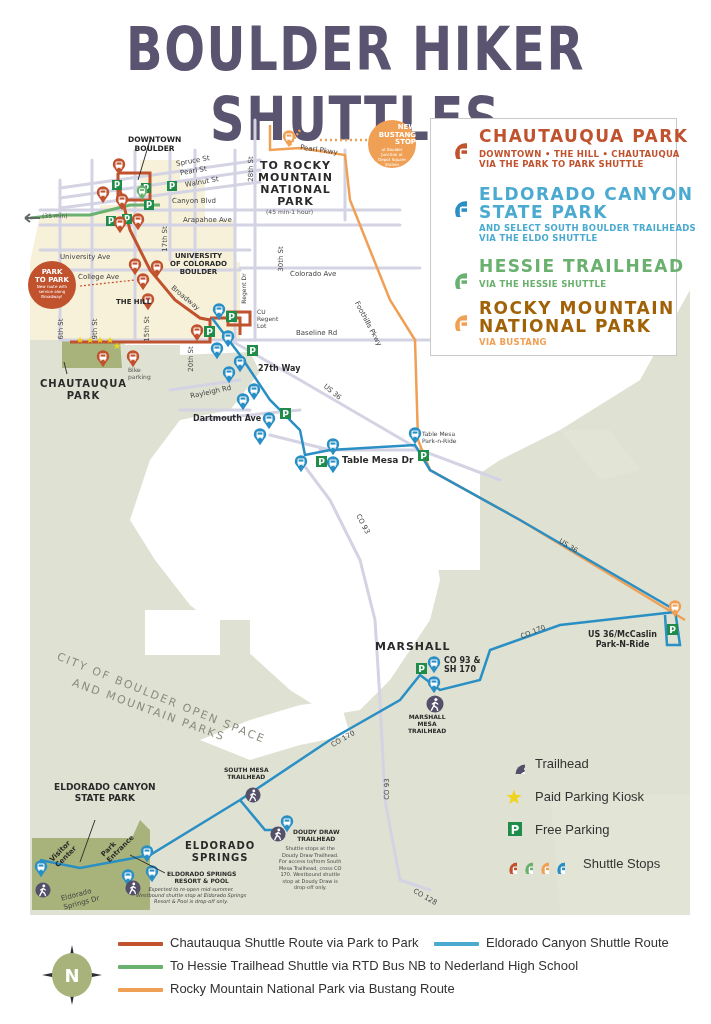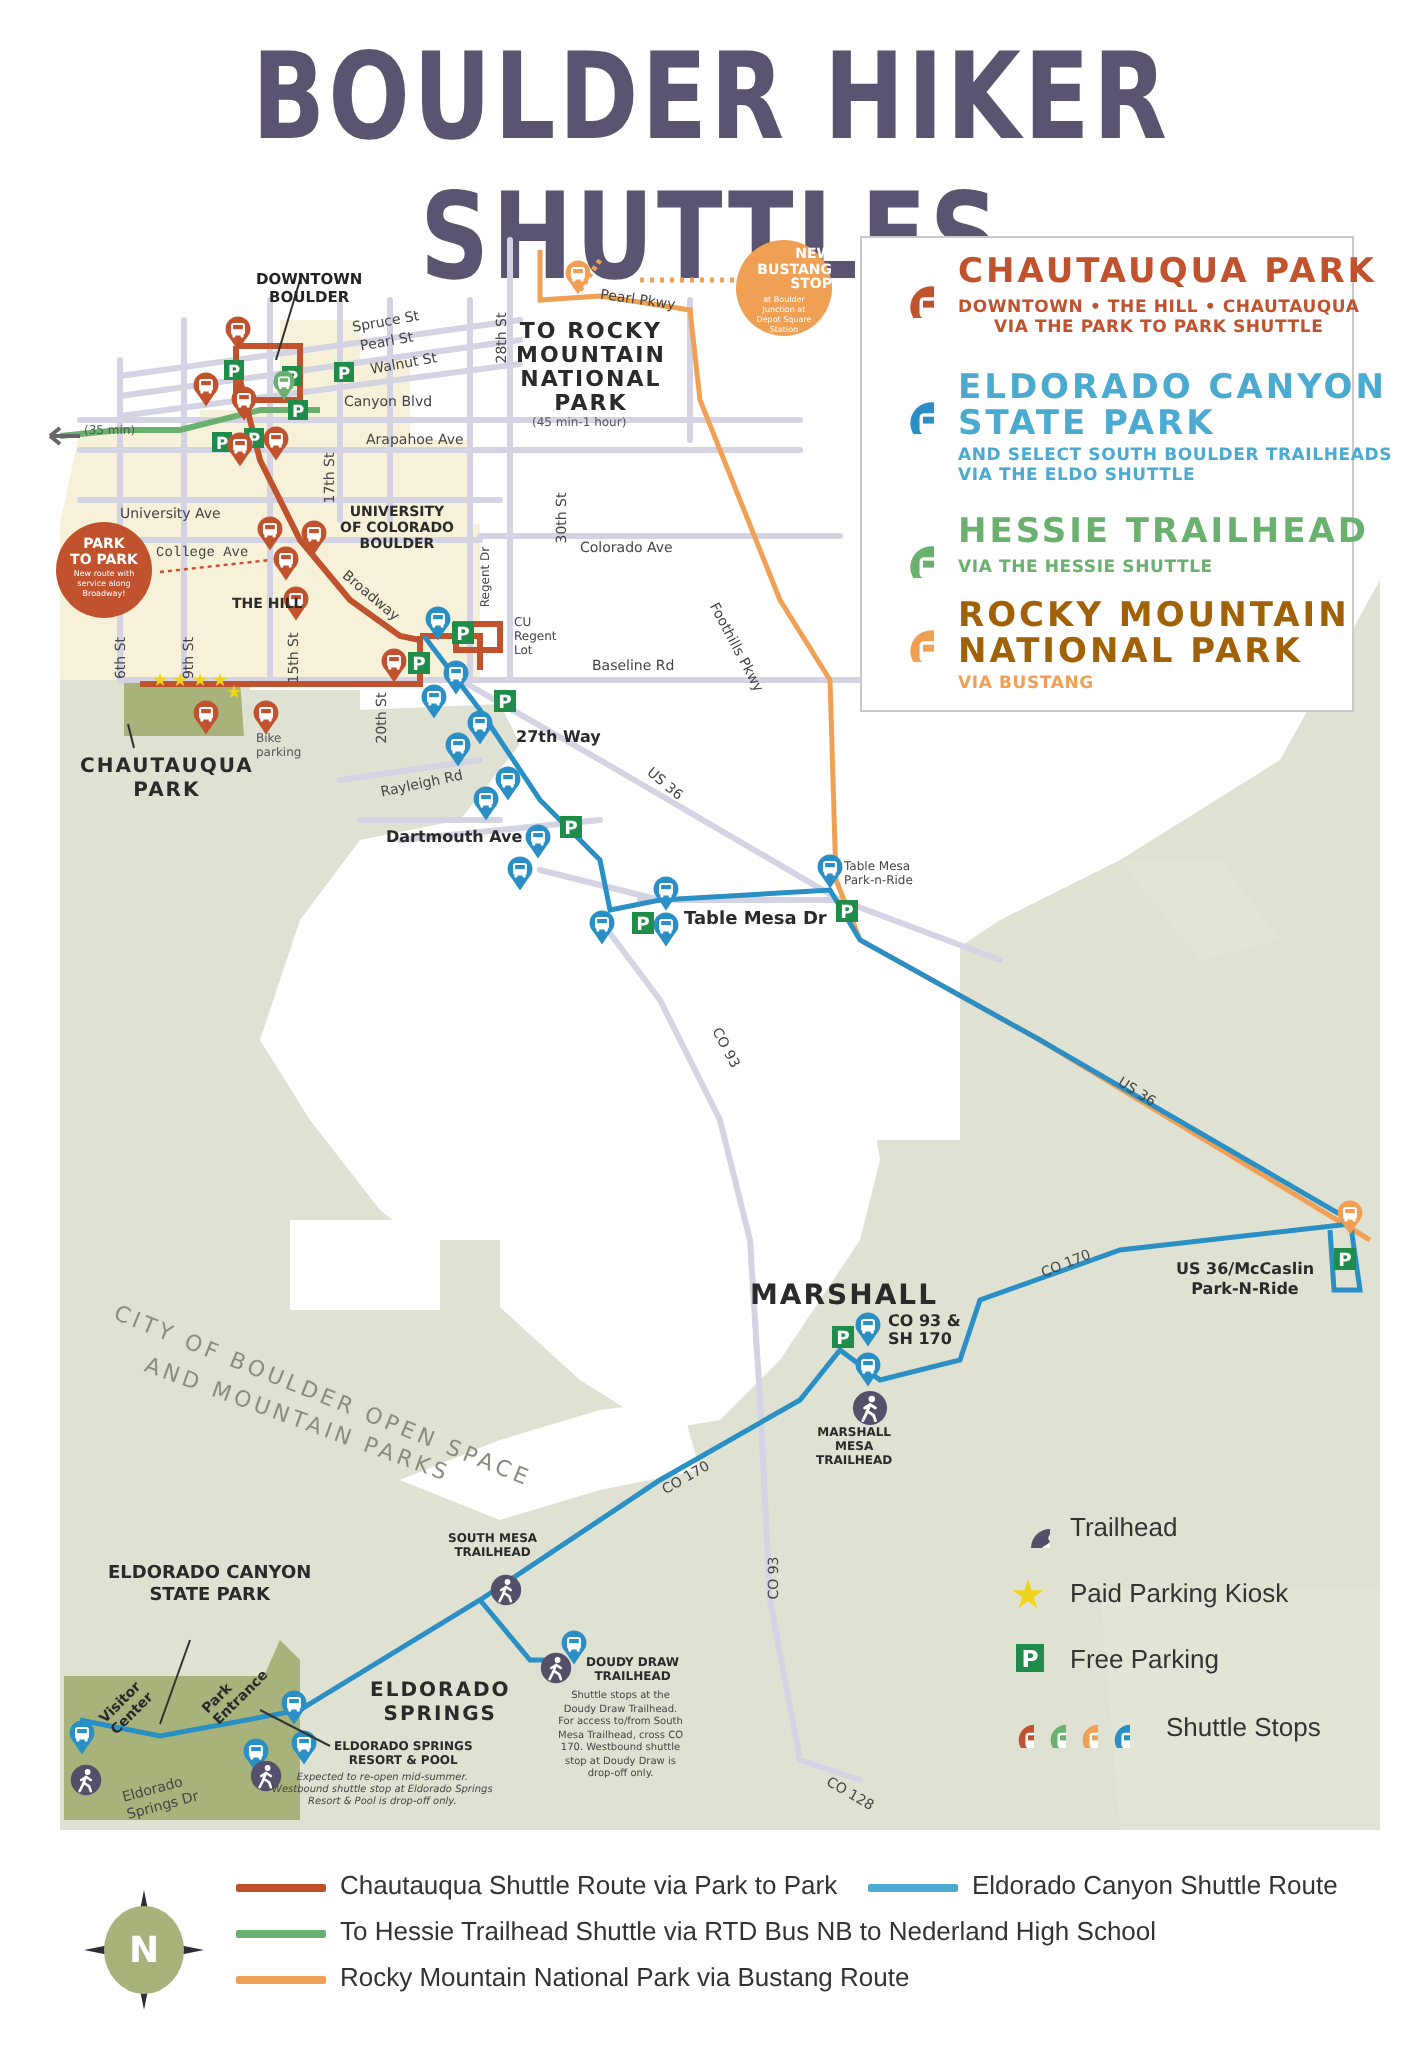--- a/index.html
+++ b/index.html
@@ -260,21 +260,21 @@
 Lot</div>
   <div style="position:absolute;left:258px;top:364px;font-size:8px;font-weight:bold;color:#2a2a2a;">27th Way</div>
   <div style="position:absolute;left:193px;top:414px;font-size:8px;font-weight:bold;color:#2a2a2a;">Dartmouth Ave</div>
   <div style="position:absolute;left:342px;top:455px;font-size:9px;font-weight:bold;color:#2a2a2a;">Table Mesa Dr</div>
   <div style="position:absolute;left:422px;top:430px;font-size:6px;white-space:pre;line-height:7px;color:#444;">Table Mesa
 Park-n-Ride</div>
 
   <div style="position:absolute;left:60px;top:650px;font-size:11px;color:#8a8d7e;letter-spacing:2px;transform:rotate(22deg);transform-origin:left top;white-space:nowrap;">CITY OF BOULDER OPEN SPACE</div>
   <div style="position:absolute;left:75px;top:676px;font-size:11px;color:#8a8d7e;letter-spacing:2px;transform:rotate(20deg);transform-origin:left top;white-space:nowrap;">AND MOUNTAIN PARKS</div>
 
-  <div style="position:absolute;left:375px;top:640px;font-size:14px;font-weight:bold;color:#2a2a2a;letter-spacing:1px;">MARSHALL</div>
+  <div style="position:absolute;left:375px;top:640px;font-size:11px;font-weight:bold;color:#2a2a2a;letter-spacing:1px;">MARSHALL</div>
   <div style="position:absolute;left:444px;top:656px;font-size:8px;font-weight:bold;white-space:pre;line-height:9px;color:#2a2a2a;">CO 93 &amp;
 SH 170</div>
   <div style="position:absolute;left:408px;top:713px;font-size:6px;font-weight:bold;text-align:center;white-space:pre;line-height:7px;color:#2a2a2a;">MARSHALL
 MESA
 TRAILHEAD</div>
   <div style="position:absolute;left:588px;top:630px;font-size:8px;font-weight:bold;text-align:center;white-space:pre;line-height:10px;color:#2a2a2a;">US 36/McCaslin
 Park-N-Ride</div>
 
   <div style="position:absolute;left:54px;top:782px;font-size:9px;font-weight:bold;text-align:center;white-space:pre;line-height:11px;color:#2a2a2a;">ELDORADO CANYON
 STATE PARK</div>
@@ -300,21 +300,21 @@
 170. Westbound shuttle
 stop at Doudy Draw is
 drop-off only.</div>
 
   <div style="position:absolute;left:176px;top:157px;font-size:7px;color:#444;transform:rotate(-10deg);">Spruce St</div>
   <div style="position:absolute;left:180px;top:167px;font-size:7px;color:#444;transform:rotate(-10deg);">Pearl St</div>
   <div style="position:absolute;left:185px;top:178px;font-size:7px;color:#444;transform:rotate(-10deg);">Walnut St</div>
   <div style="position:absolute;left:172px;top:197px;font-size:7px;color:#444;">Canyon Blvd</div>
   <div style="position:absolute;left:183px;top:216px;font-size:7px;color:#444;">Arapahoe Ave</div>
   <div style="position:absolute;left:60px;top:253px;font-size:7px;color:#444;">University Ave</div>
-  <div style="position:absolute;left:78px;top:273px;font-size:7px;color:#444;font-family:Liberation Mono, monospace;">College Ave</div>
+  <div style="position:absolute;left:78px;top:273px;font-size:7px;color:#444;">College Ave</div>
   <div style="position:absolute;left:168px;top:294px;font-size:7px;color:#444;transform:rotate(40deg);">Broadway</div>
   <div style="position:absolute;left:50px;top:325px;font-size:7px;color:#444;transform:rotate(-90deg);">6th St</div>
   <div style="position:absolute;left:84px;top:325px;font-size:7px;color:#444;transform:rotate(-90deg);">9th St</div>
   <div style="position:absolute;left:134px;top:325px;font-size:7px;color:#444;transform:rotate(-90deg);">15th St</div>
   <div style="position:absolute;left:152px;top:235px;font-size:7px;color:#444;transform:rotate(-90deg);">17th St</div>
   <div style="position:absolute;left:178px;top:355px;font-size:7px;color:#444;transform:rotate(-90deg);">20th St</div>
   <div style="position:absolute;left:228px;top:285px;font-size:6px;color:#444;transform:rotate(-90deg);">Regent Dr</div>
   <div style="position:absolute;left:238px;top:165px;font-size:7px;color:#444;transform:rotate(-90deg);">28th St</div>
   <div style="position:absolute;left:268px;top:255px;font-size:7px;color:#444;transform:rotate(-90deg);">30th St</div>
   <div style="position:absolute;left:290px;top:270px;font-size:7px;color:#444;">Colorado Ave</div>
@@ -334,21 +334,21 @@
 
   <div style="position:absolute;left:64px;top:965px;width:16px;text-align:center;font-size:18px;font-weight:bold;color:#fff;">N</div>
 </div>
 
 <div class="legend-box">
   <div class="lg-item" style="top:8px;">
     <svg class="lg-pin" viewBox="-10 -12 20 26" style="color:#c0522e">
         <use href="#shuttlepin"></use>
       </svg>
     <div class="lg-title" style="color:#c0522e;">CHAUTAUQUA PARK</div>
-    <div class="lg-sub" style="top:22px;color:#c0522e;text-align:center;">DOWNTOWN • THE HILL • CHAUTAUQUA
+    <div class="lg-sub" style="top:22px;color:#c0522e;">DOWNTOWN • THE HILL • CHAUTAUQUA
 VIA THE PARK TO PARK SHUTTLE</div>
   </div>
   <div class="lg-item" style="top:66px;">
     <svg class="lg-pin" viewBox="-10 -12 20 26" style="color:#2a8fc4">
         <use href="#shuttlepin"></use>
       </svg>
     <div class="lg-title" style="color:#4aaad0;">ELDORADO CANYON
 STATE PARK</div>
     <div class="lg-sub" style="top:38px;color:#4aaad0;">AND SELECT SOUTH BOULDER TRAILHEADS
 VIA THE ELDO SHUTTLE</div>

